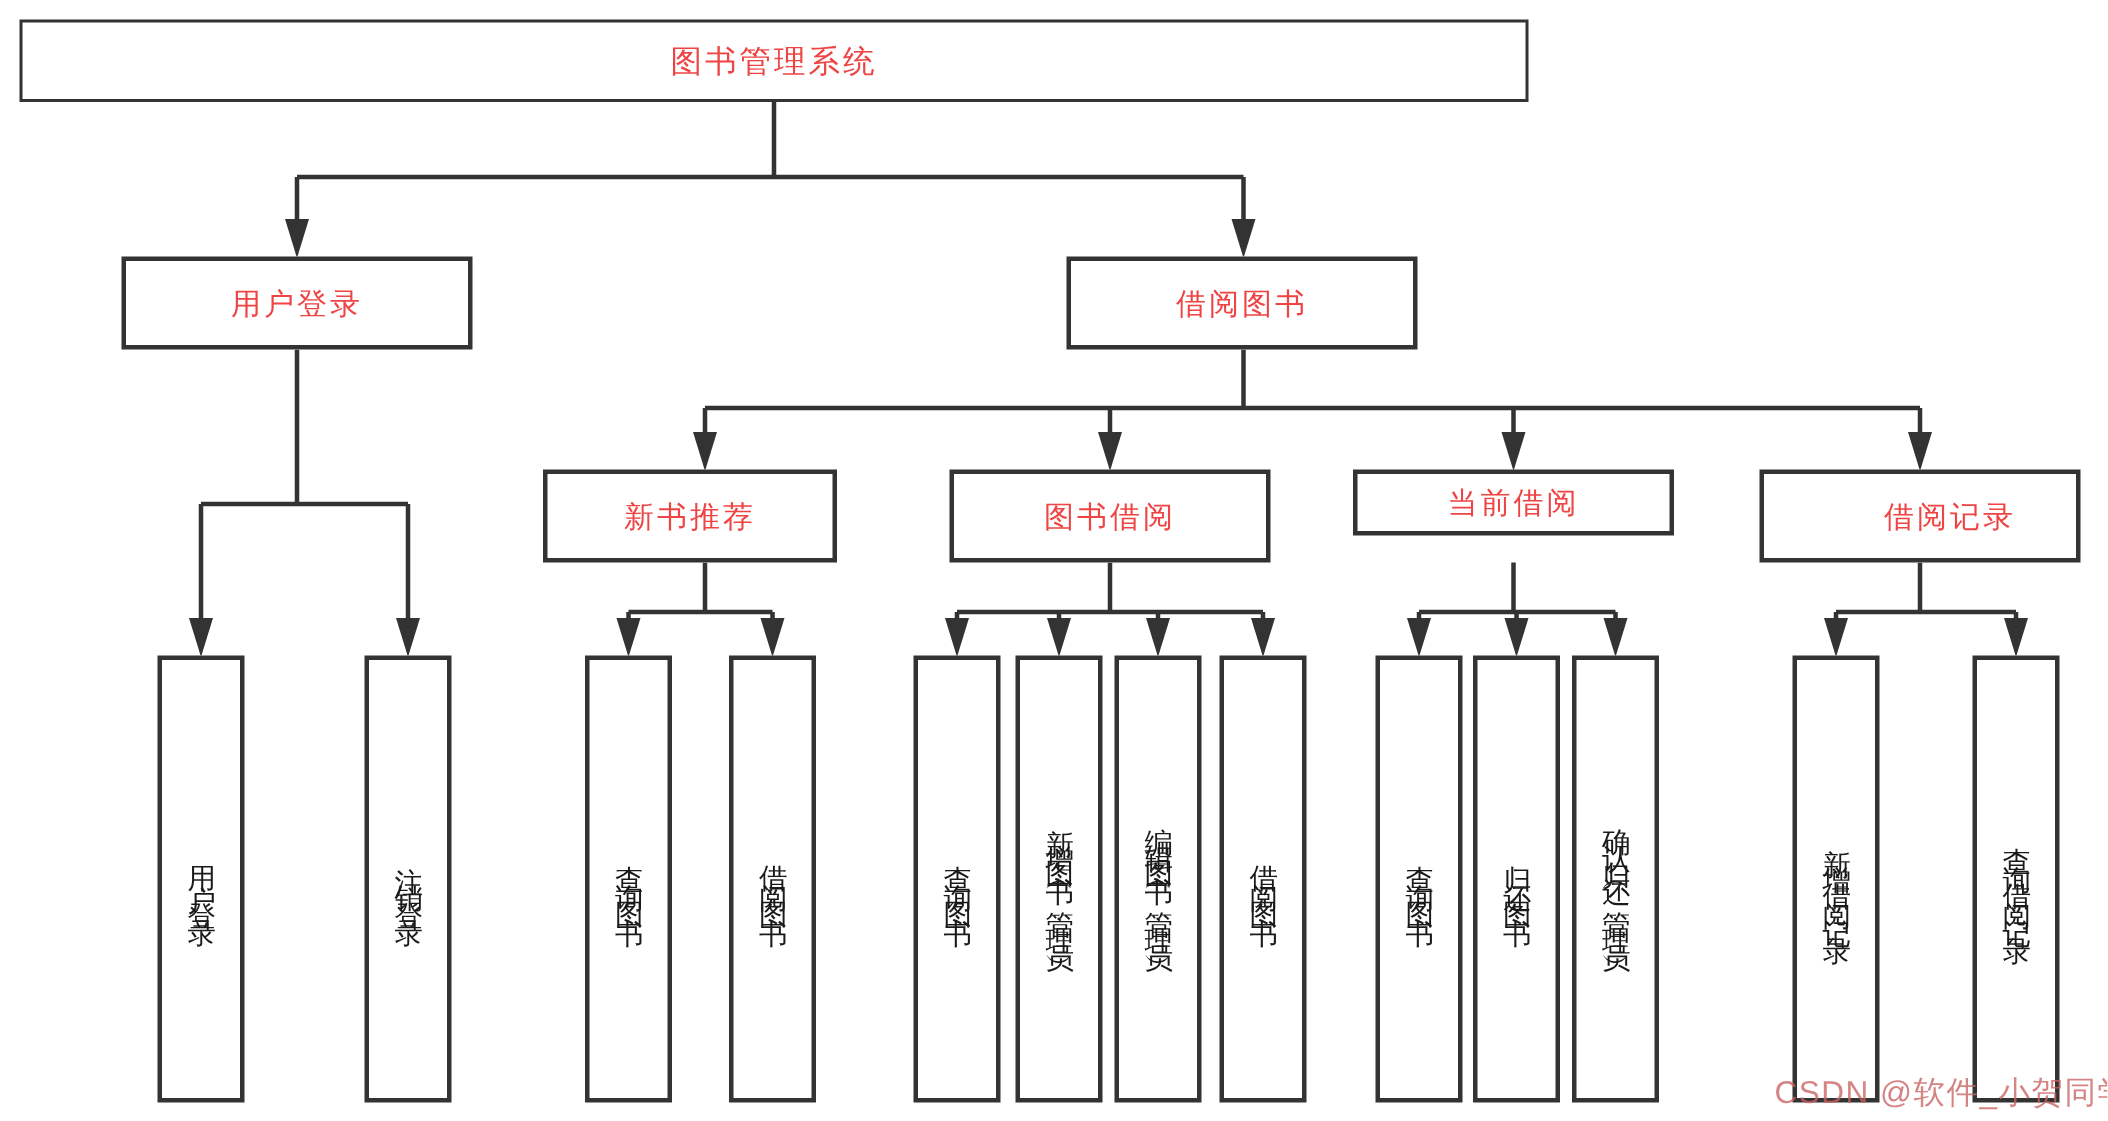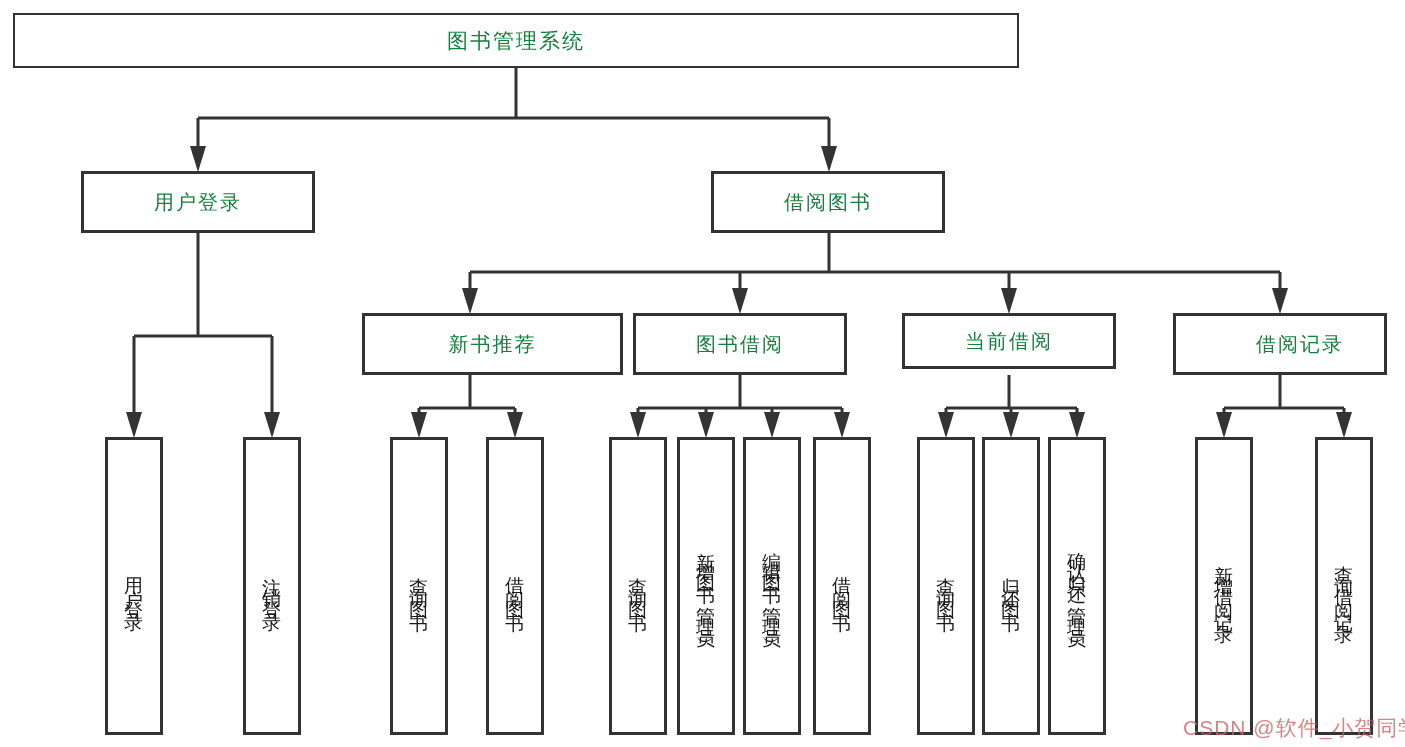--- a/index.html
+++ b/index.html
@@ -27,21 +27,21 @@
     background: #ffffff;
     border: 3px solid #333333;
     display: flex;
     align-items: center;
     justify-content: center;
     z-index: 2;
   }
   .box.root { border-width: 2px; }
   .h-label {
     font-size: 20px;
-    color: #15803d;
+    color: #ef4444;
     letter-spacing: 2px;
     white-space: nowrap;
   }
   .root .h-label { font-size: 21px; }
   .v-box { width: 58px; top: 437px; height: 298px; }
   .v-label {
     writing-mode: vertical-rl;
     text-orientation: mixed;
     font-size: 19px;
     letter-spacing: 12px;
@@ -109,27 +109,27 @@
     <span class="h-label">图书管理系统</span>
   </div>
 
   <div class="box" style="left:81px; top:171px; width:234px; height:62px;">
     <span class="h-label">用户登录</span>
   </div>
   <div class="box" style="left:711px; top:171px; width:234px; height:62px;">
     <span class="h-label">借阅图书</span>
   </div>
 
-  <div class="box" style="left:362px; top:313px; width:261px; height:62px;">
+  <div class="box" style="left:362px; top:313px; width:196px; height:62px;">
     <span class="h-label">新书推荐</span>
   </div>
   <div class="box" style="left:633px; top:313px; width:214px; height:62px;justify-content:center;">
     <span class="h-label">图书借阅</span>
   </div>
-  <div class="box" style="left:902px; top:313px; width:214px; height:56px;">
+  <div class="box" style="left:902px; top:313px; width:214px; height:44px;">
     <span class="h-label">当前借阅</span>
   </div>
   <div class="box" style="left:1173px; top:313px; width:214px; height:62px;padding-left:40px;">
     <span class="h-label">借阅记录</span>
   </div>
 
   <div class="box v-box" style="left:105px;">
     <span class="v-label">用户登录</span>
   </div>
   <div class="box v-box" style="left:243px;">

